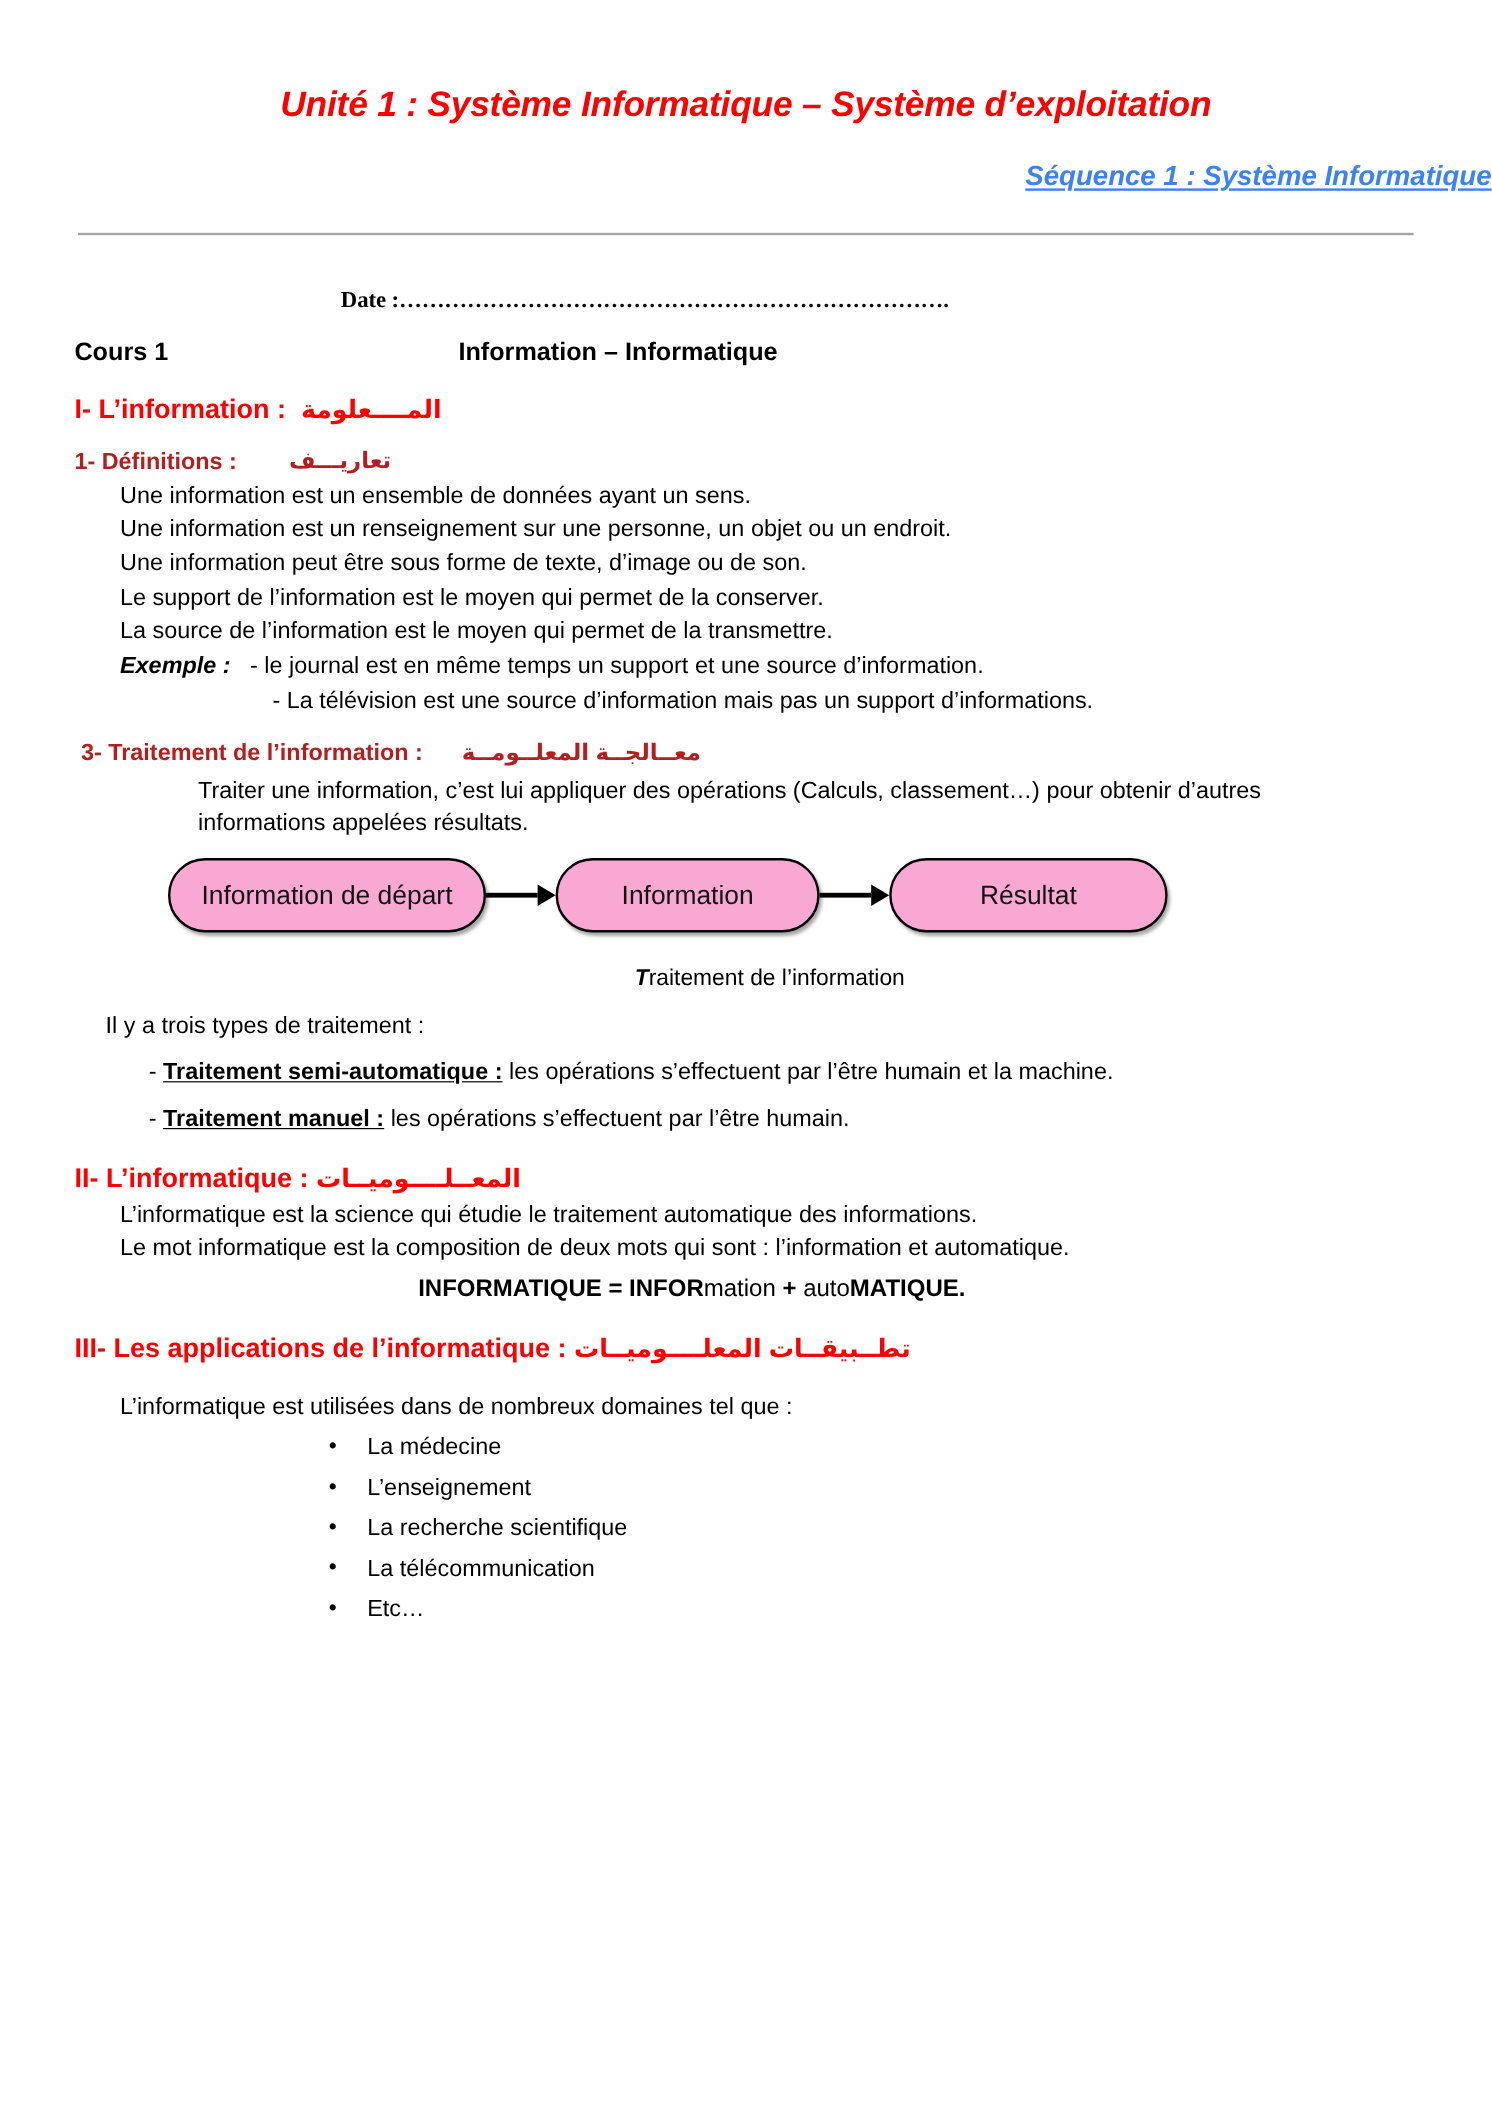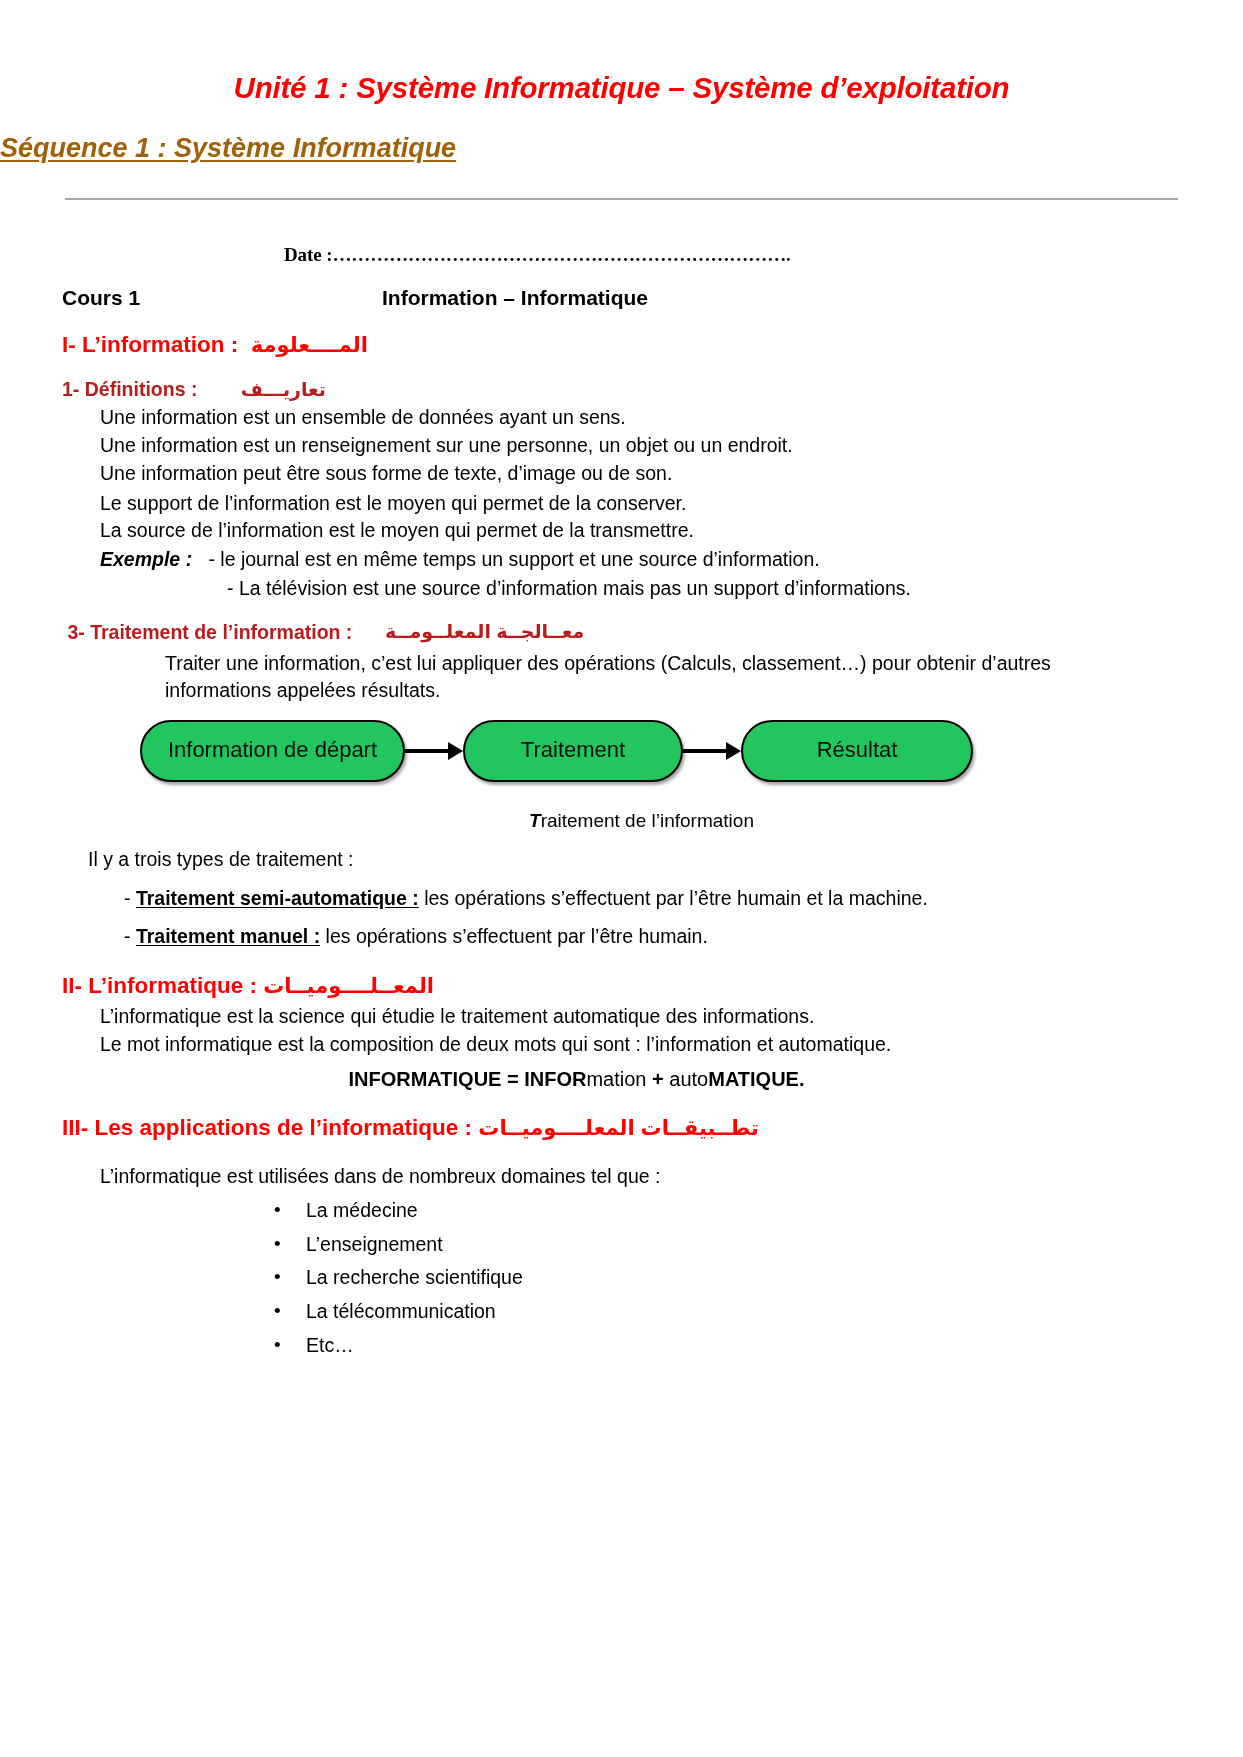--- a/index.html
+++ b/index.html
@@ -31,25 +31,25 @@
     color: #ff0000;
     font-weight: bold;
     font-style: italic;
     font-size: 29.5px;
     letter-spacing: -0.2px;
     margin: 0;
     padding-top: 72px;
     line-height: 1.1;
   }
   .doc-subtitle {
-    text-align: left;
-    color: #a16207;
+    text-align: right;
+    color: #3b82f6;
     font-weight: bold;
     font-style: italic;
-    font-size: 27px;
+    font-size: 23px;
     text-decoration: underline;
     text-underline-offset: 3px;
     margin: 0;
     padding-top: 30px;
     line-height: 1.1;
   }
   .header-rule {
     margin: 34px 65px 0 65px;
     height: 2px;
     background: #a6a6a6;
@@ -154,21 +154,21 @@
   }
 
   
   .flow {
     margin: 16px 0 0 78px;
     display: flex;
     align-items: center;
     width: 900px;
   }
   .flow-box {
-    background: #22c55e;
+    background: #f9a8d4;
     border: 2.5px solid #000000;
     border-radius: 42px;
     height: 62px;
     display: flex;
     align-items: center;
     justify-content: center;
     text-align: center;
     font-size: 22px;
     line-height: 1.12;
     color: #111111;
@@ -300,21 +300,21 @@
       <span class="ar">معــالجــة المعلــومــة</span>
     </h2>
     <div class="para-wide">Traiter une information, c’est lui appliquer des opérations (Calculs, classement…) pour obtenir d’autres informations appelées résultats.</div>
 
     <div class="flow">
       <div class="flow-box b1">Information de départ</div>
       <div class="flow-arrow">
         <div class="shaft"></div>
           <div class="head"></div>
       </div>
-      <div class="flow-box b2">Traitement</div>
+      <div class="flow-box b2">Information</div>
       <div class="flow-arrow">
         <div class="shaft"></div>
           <div class="head"></div>
       </div>
       <div class="flow-box b3">Résultat</div>
     </div>
 
     <div class="flow-caption">
       <span class="lead">T</span><span>raitement de l’information</span>
     </div>

